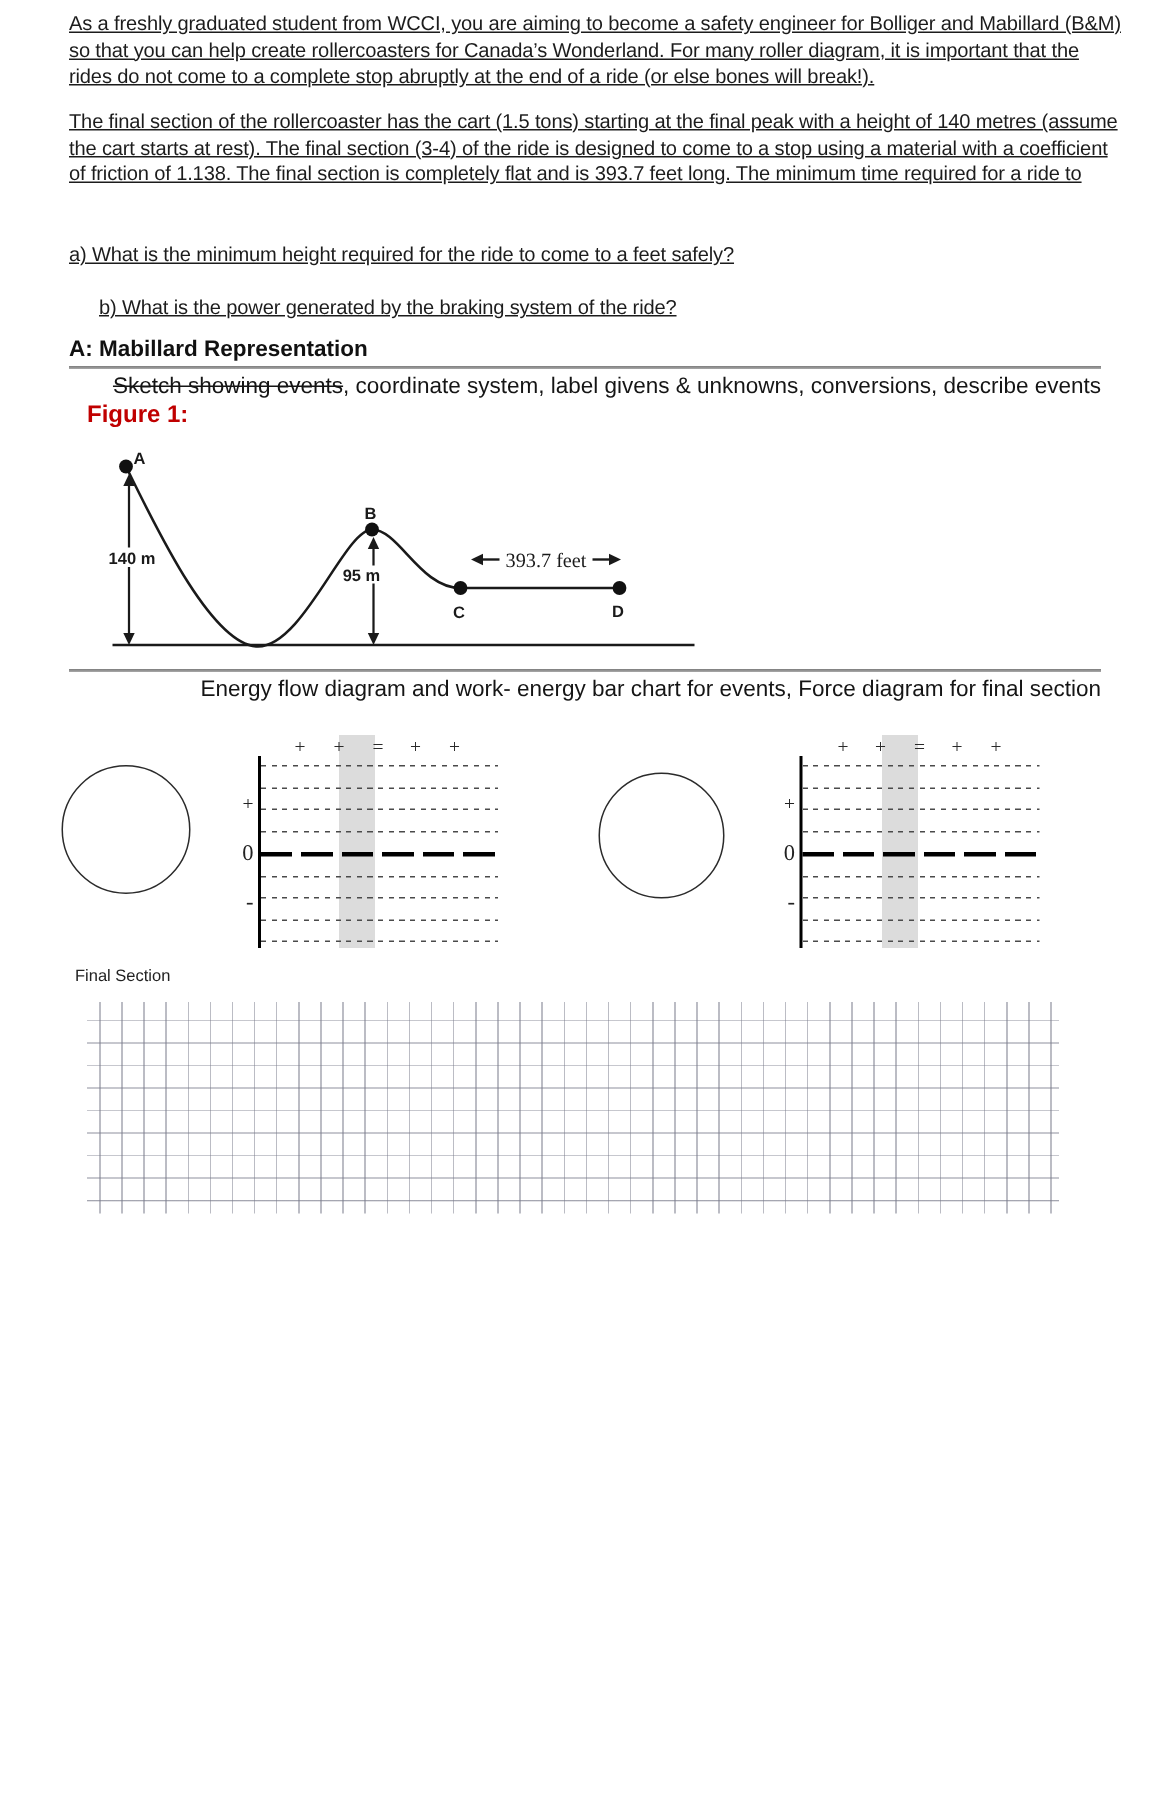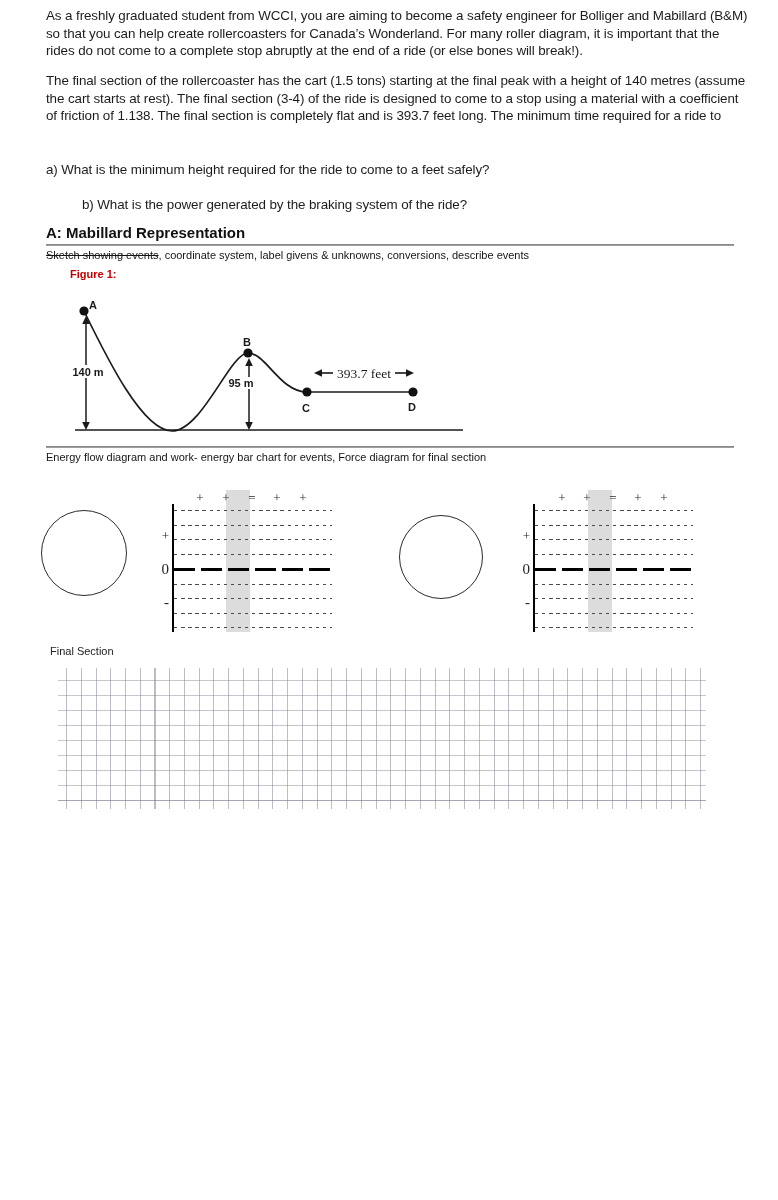--- a/index.html
+++ b/index.html
@@ -1,25 +1,25 @@
 <!DOCTYPE html>
 <html><head>
 <meta charset="utf-8">
 <style>
   html,body{margin:0;padding:0;background:#ffffff;}
   .page{position:relative;width:778px;height:1200px;background:#fff;
         font-family:"Liberation Sans",sans-serif;color:#1d1d1d;overflow:hidden;}
   .abs{position:absolute;}
-  .bodytext{font-size:13.4px;letter-spacing:-0.1px;line-height:17.5px;color:#1c1c1c;}
+  .bodytext{font-size:13.4px;letter-spacing:-0.1px;line-height:17.5px;color:#1c1c1c;text-decoration:underline;}
   .line{white-space:nowrap;height:17.5px;}
   .sec-title{font-size:15px;font-weight:bold;color:#111;letter-spacing:0;}
   .sec-rule{height:2px;background:linear-gradient(#7d7d7d,#a9a9a9);margin-top:3px;}
-  .sec-sub{font-size:11px;margin-top:3px;color:#151515;white-space:nowrap;}
+  .sec-sub{font-size:15px;margin-top:3px;color:#151515;white-space:nowrap;text-align:right;}
   .struck{text-decoration:line-through;}
-  .fig-label{font-size:11px;font-weight:bold;color:#c00000;margin-left:12px;}
+  .fig-label{font-size:16px;font-weight:bold;color:#c00000;}
   
   .circle{border:1.4px solid #2b2b2b;border-radius:50%;background:#fff;}
   
   .chart{position:absolute;top:488px;width:164px;height:150px;}
   .band{position:absolute;top:2px;left:54px;width:24px;height:142px;background:#dcdcdc;}
   .c2 .band{left:55px;}
   .ops span{position:absolute;top:3px;width:20px;margin-left:-10px;text-align:center;
             font-family:"Liberation Serif",serif;font-size:13px;color:#2a2a2a;line-height:14px;}
   .axisline{position:absolute;left:0;top:16px;width:1.6px;height:128px;background:#000;}
   .gline{position:absolute;left:2px;width:158px;height:1px;
@@ -52,21 +52,21 @@
     <div class="line">rides do not come to a complete stop abruptly at the end of a ride (or else bones will break!).</div>
   </div>
 
   <div class="abs bodytext" style="left:46px;top:72px;">
     <div class="line">The final section of the rollercoaster has the cart (1.5 tons) starting at the final peak with a height of 140 metres (assume</div>
     <div class="line">the cart starts at rest). The final section (3-4) of the ride is designed to come to a stop using a material with a coefficient</div>
     <div class="line">of friction of 1.138. The final section is completely flat and is 393.7 feet long. The minimum time required for a ride to</div>
   </div>
 
   <div class="abs bodytext line" style="left:46px;top:161px;">a) What is the minimum height required for the ride to come to a feet safely?</div>
-  <div class="abs bodytext line" style="left:56px;top:196px;padding-left:26px;">b) What is the power generated by the braking system of the ride?</div>
+  <div class="abs bodytext line" style="left:40px;top:196px;padding-left:26px;">b) What is the power generated by the braking system of the ride?</div>
 
   <div class="abs" style="left:46px;top:224px;width:688px;">
     <div class="sec-title">A: Mabillard Representation</div>
     <div class="sec-rule"></div>
     <div class="sec-sub"><span class="struck">Sketch showing events</span><span>, coordinate system, label givens &amp; unknowns, conversions, describe events</span></div>
   </div>
 
   <div class="abs fig-label" style="left:58px;top:268px;">Figure 1:</div>
 
   <svg class="abs" style="left:50px;top:292px;" width="430" height="152" viewBox="0 0 430 152">

